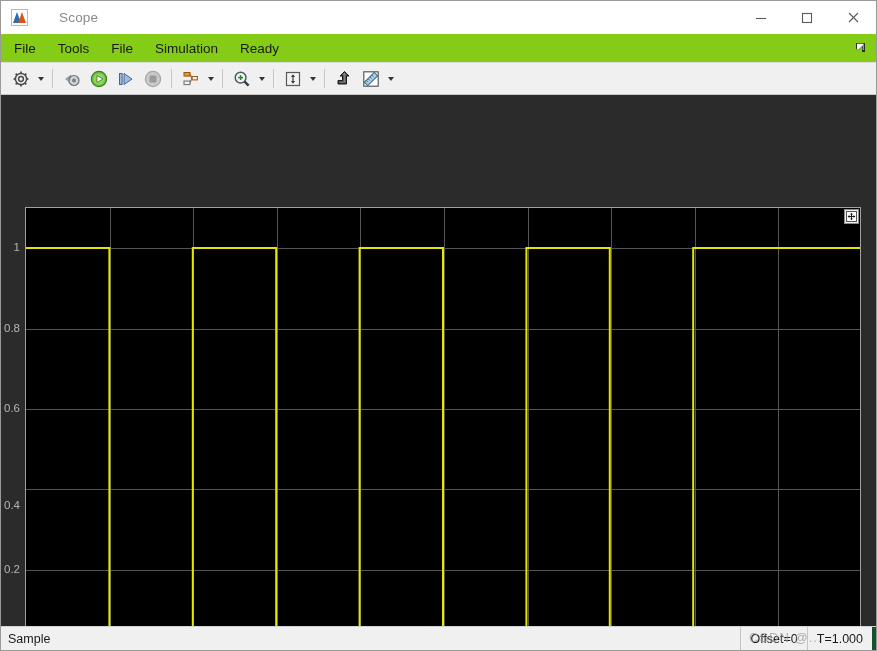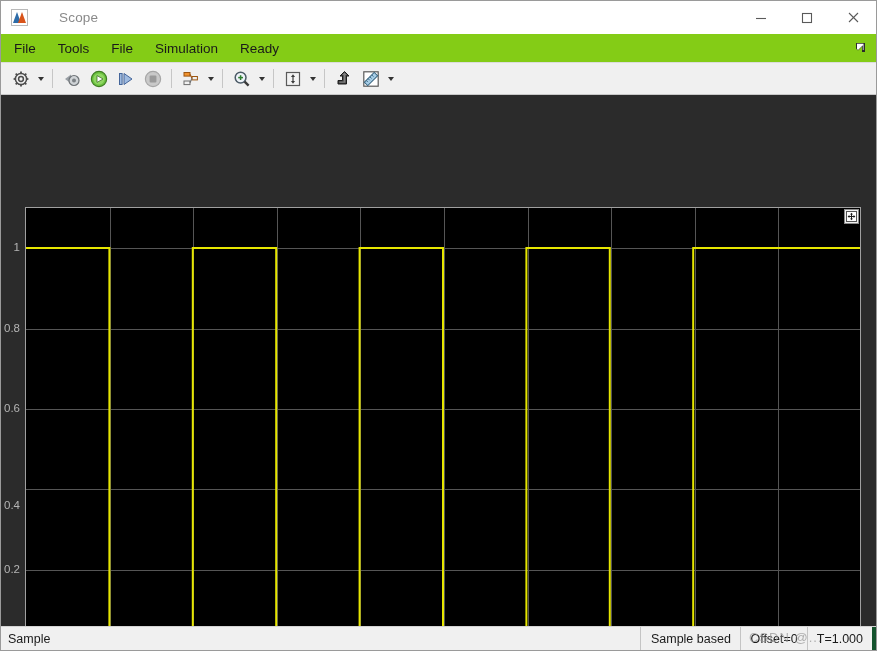--- a/index.html
+++ b/index.html
@@ -395,19 +395,18 @@
           <rect x="0.5" y="0.5" width="10" height="10" fill="#ffffff" stroke="#555"></rect>
           <path d="M5.5 1.8 L7 3.6 L6 3.6 L6 4.9 L7.6 4.9 L7.6 4 L9.4 5.5 L7.6 7 L7.6 6.1 L6 6.1 L6 7.4 L7 7.4 L5.5 9.2 L4 7.4 L5 7.4 L5 6.1 L3.4 6.1 L3.4 7 L1.6 5.5 L3.4 4 L3.4 4.9 L5 4.9 L5 3.6 L4 3.6 Z" fill="#1a1a1a"></path>
         </svg>
       </div>
     </div>
 
   </div>
 
   <div class="statusbar">
     <div class="status-ready">Sample</div>
-    <div class="status-cell sample">Sample based</div>
     <div class="status-cell offset">Offset=0</div>
     <div class="status-cell tval">T=1.000</div>
   </div>
 
   <div class="watermark">CSDN @...</div>
 </div>
 
 </body></html>

